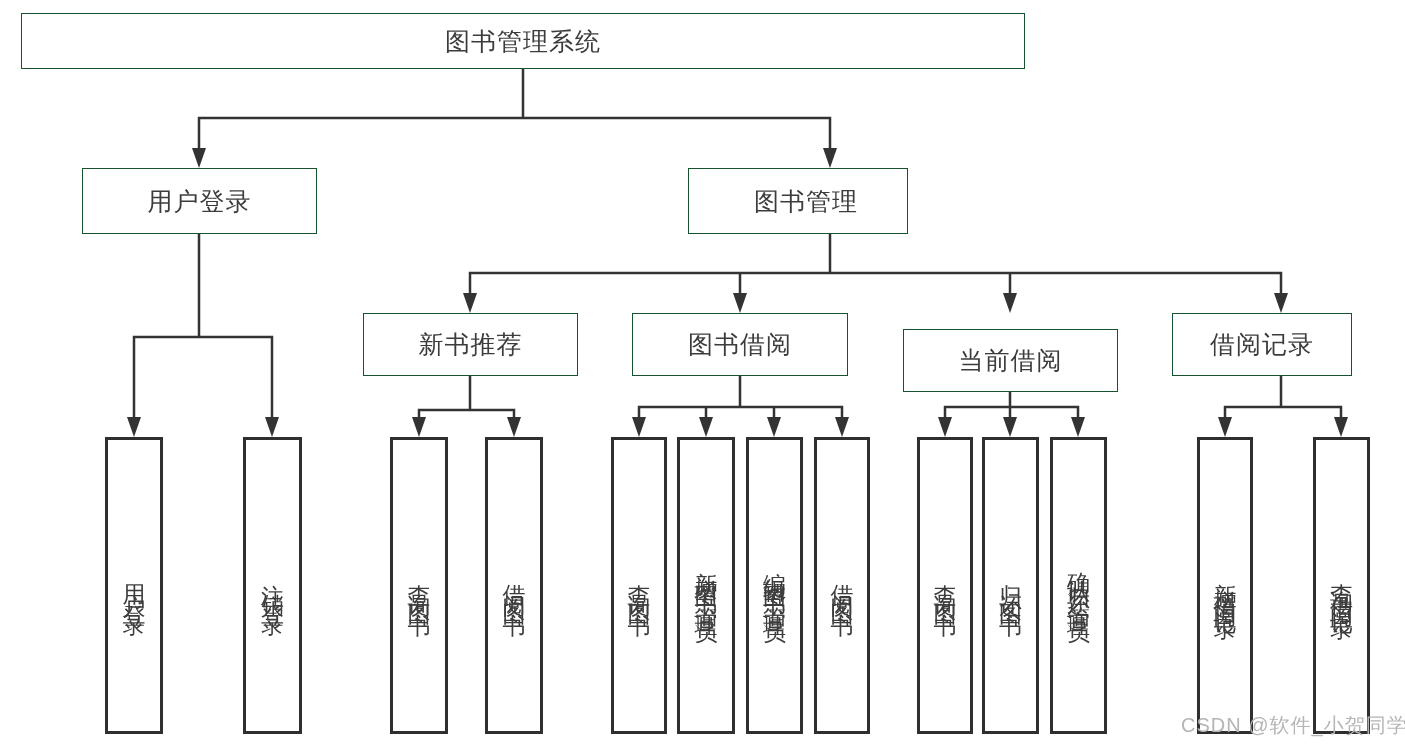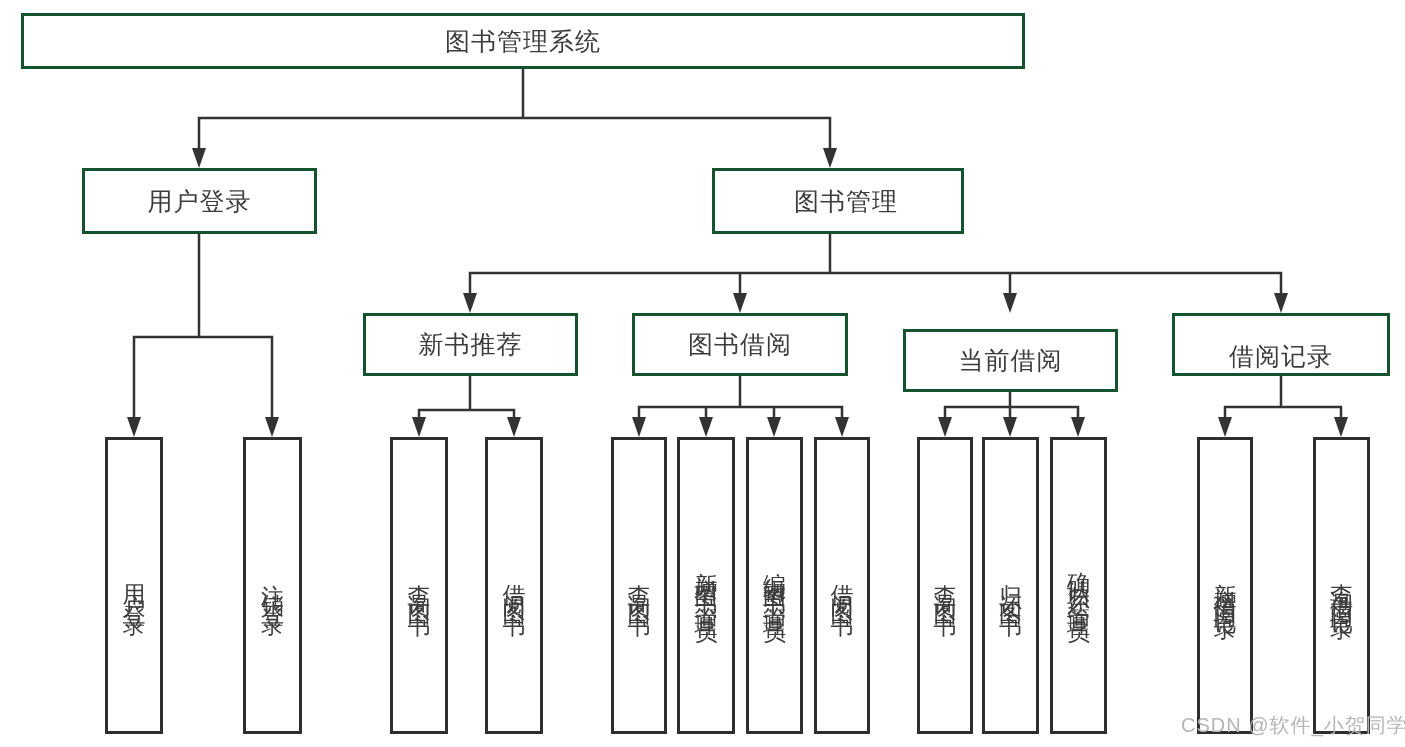--- a/index.html
+++ b/index.html
@@ -7,21 +7,21 @@
     position:relative;
     width:1405px;height:747px;
     background:#ffffff;
     overflow:hidden;
     font-family:"Liberation Sans","DejaVu Sans",sans-serif;
     color:#3a3a3a;
   }
   #connectors{position:absolute;left:0;top:0;z-index:1;}
   .hbox{
     position:absolute;z-index:2;box-sizing:border-box;
-    border:3px solid #14532d;background:#ffffff;
+    border:1px solid #14532d;background:#ffffff;
     display:flex;align-items:center;justify-content:center;
     font-size:25px;letter-spacing:1px;color:#3c3c3c;
   }
   .vbox{
     position:absolute;z-index:2;box-sizing:border-box;
     border:3px solid #2f2f2f;background:#ffffff;
     display:flex;align-items:center;justify-content:center;
     font-size:23px;color:#3c3c3c;
   }
   .vbox span{
@@ -84,34 +84,34 @@
     </g>
   </svg>
 
   <div class="hbox" style="left:21px;top:13px;width:1004px;height:56px;">
     <span>图书管理系统</span>
   </div>
 
   <div class="hbox" style="left:82px;top:168px;width:235px;height:66px;">
     <span>用户登录</span>
   </div>
-  <div class="hbox" style="left:712px;top:168px;width:252px;height:66px;padding-left:16px;">
+  <div class="hbox" style="left:688px;top:168px;width:220px;height:66px;padding-left:16px;">
     <span>图书管理</span>
   </div>
 
   <div class="hbox" style="left:632px;top:313px;width:216px;height:63px;">
     <span>图书借阅</span>
   </div>
   <div class="hbox" style="left:363px;top:313px;width:215px;height:63px;">
     <span>新书推荐</span>
   </div>
   <div class="hbox" style="left:903px;top:329px;width:215px;height:63px;">
     <span>当前借阅</span>
   </div>
-  <div class="hbox" style="left:1172px;top:313px;width:218px;height:63px;align-items:flex-end;">
+  <div class="hbox" style="left:1172px;top:313px;width:180px;height:63px;">
     <span>借阅记录</span>
   </div>
 
   <div class="vbox ls-wide" style="left:105px;top:437px;width:58px;height:297px;">
     <span>用户登录</span>
   </div>
   <div class="vbox ls-wide" style="left:243px;top:437px;width:59px;height:297px;">
     <span>注销登录</span>
   </div>
 

